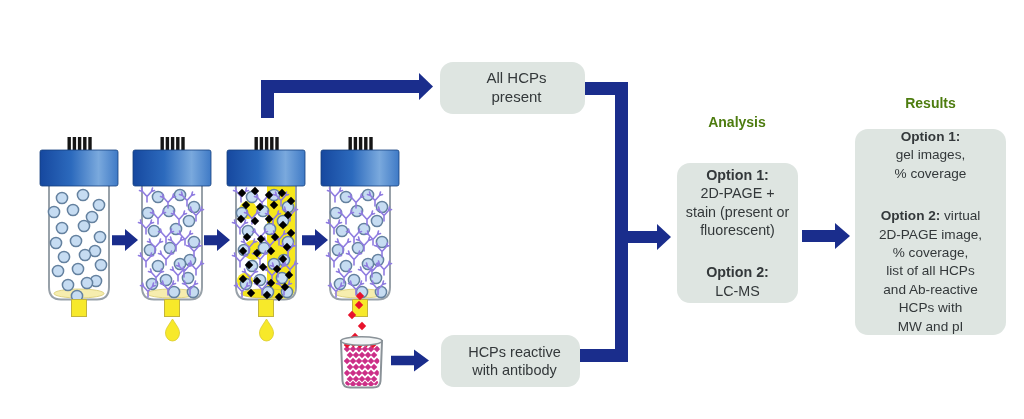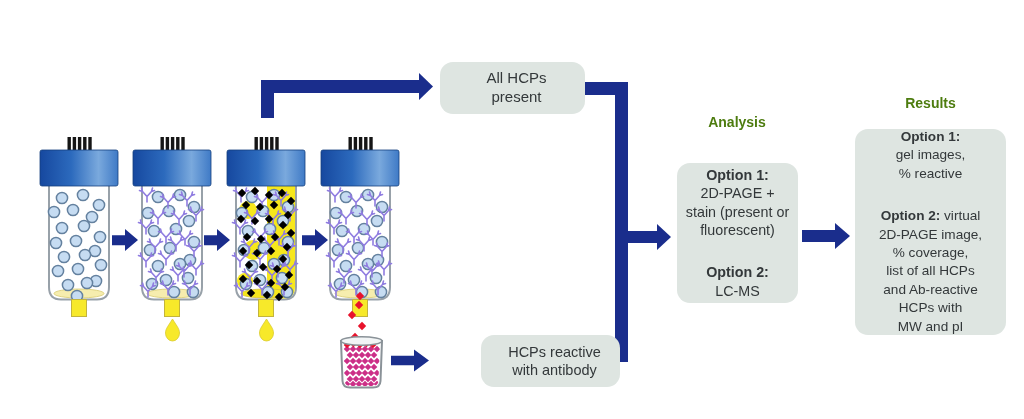--- a/index.html
+++ b/index.html
@@ -8,21 +8,21 @@
   svg{position:absolute;left:0;top:0;}
   .nav{fill:#1a2d8c;}
   .bead{fill:#c6dcf2;stroke:#64819f;stroke-width:1.5;}
   .abx{fill:none;stroke:#8f7ce0;stroke-width:1.6;stroke-linecap:round;}
   .hcp{fill:#e8132c;}
   .mg{fill:#cc2f87;}
   .softbox{position:absolute;background:#dee5e1;border-radius:13px;display:flex;flex-direction:column;
            align-items:center;justify-content:center;text-align:center;color:#33383a;padding-left:8px;}
   .pre{white-space:pre-line;}
   #box-all{left:440px;top:62px;width:137px;height:52px;font-size:15px;line-height:1.25;}
-  #box-reactive{left:441px;top:335px;width:131px;height:52px;font-size:14.5px;line-height:1.25;margin-left:40px;}
+  #box-reactive{left:441px;top:335px;width:131px;height:52px;font-size:14.5px;line-height:1.25;}
   .headline{position:absolute;text-align:center;font-weight:bold;color:#4d7c0f;font-size:14px;}
   #analysis-head{left:662px;top:114px;width:150px;}
   #results-head{left:855px;top:95px;width:151px;}
   #analysis-box{left:677px;top:163px;width:121px;height:140px;font-size:14.3px;line-height:1.28;padding:4px;box-sizing:border-box;}
   #results-box{left:855px;top:129px;width:151px;height:206px;font-size:13.6px;line-height:1.36;padding:6px 4px;box-sizing:border-box;}
   .optlabel{font-weight:bold;margin:0;}
   .opttext{margin:0;}
   .gap{margin-top:24px;}
 </style>
 </head>
@@ -302,21 +302,21 @@
 fluorescent)</p>
     <p class="optlabel gap">Option 2:</p>
     <p class="opttext">LC-MS</p>
   </div>
 
   <div id="results-head" class="headline">Results</div>
 
   <div id="results-box" class="softbox">
     <p class="optlabel">Option 1:</p>
     <p class="opttext pre">gel images,
-% reactive</p>
+% coverage</p>
     <p class="opttext pre gap"><b>Option 2:</b><span> virtual
 2D-PAGE image,
 % coverage,
 list of all HCPs
 and Ab-reactive
 HCPs with
 MW and pI</span></p>
   </div>
 
 </div>

